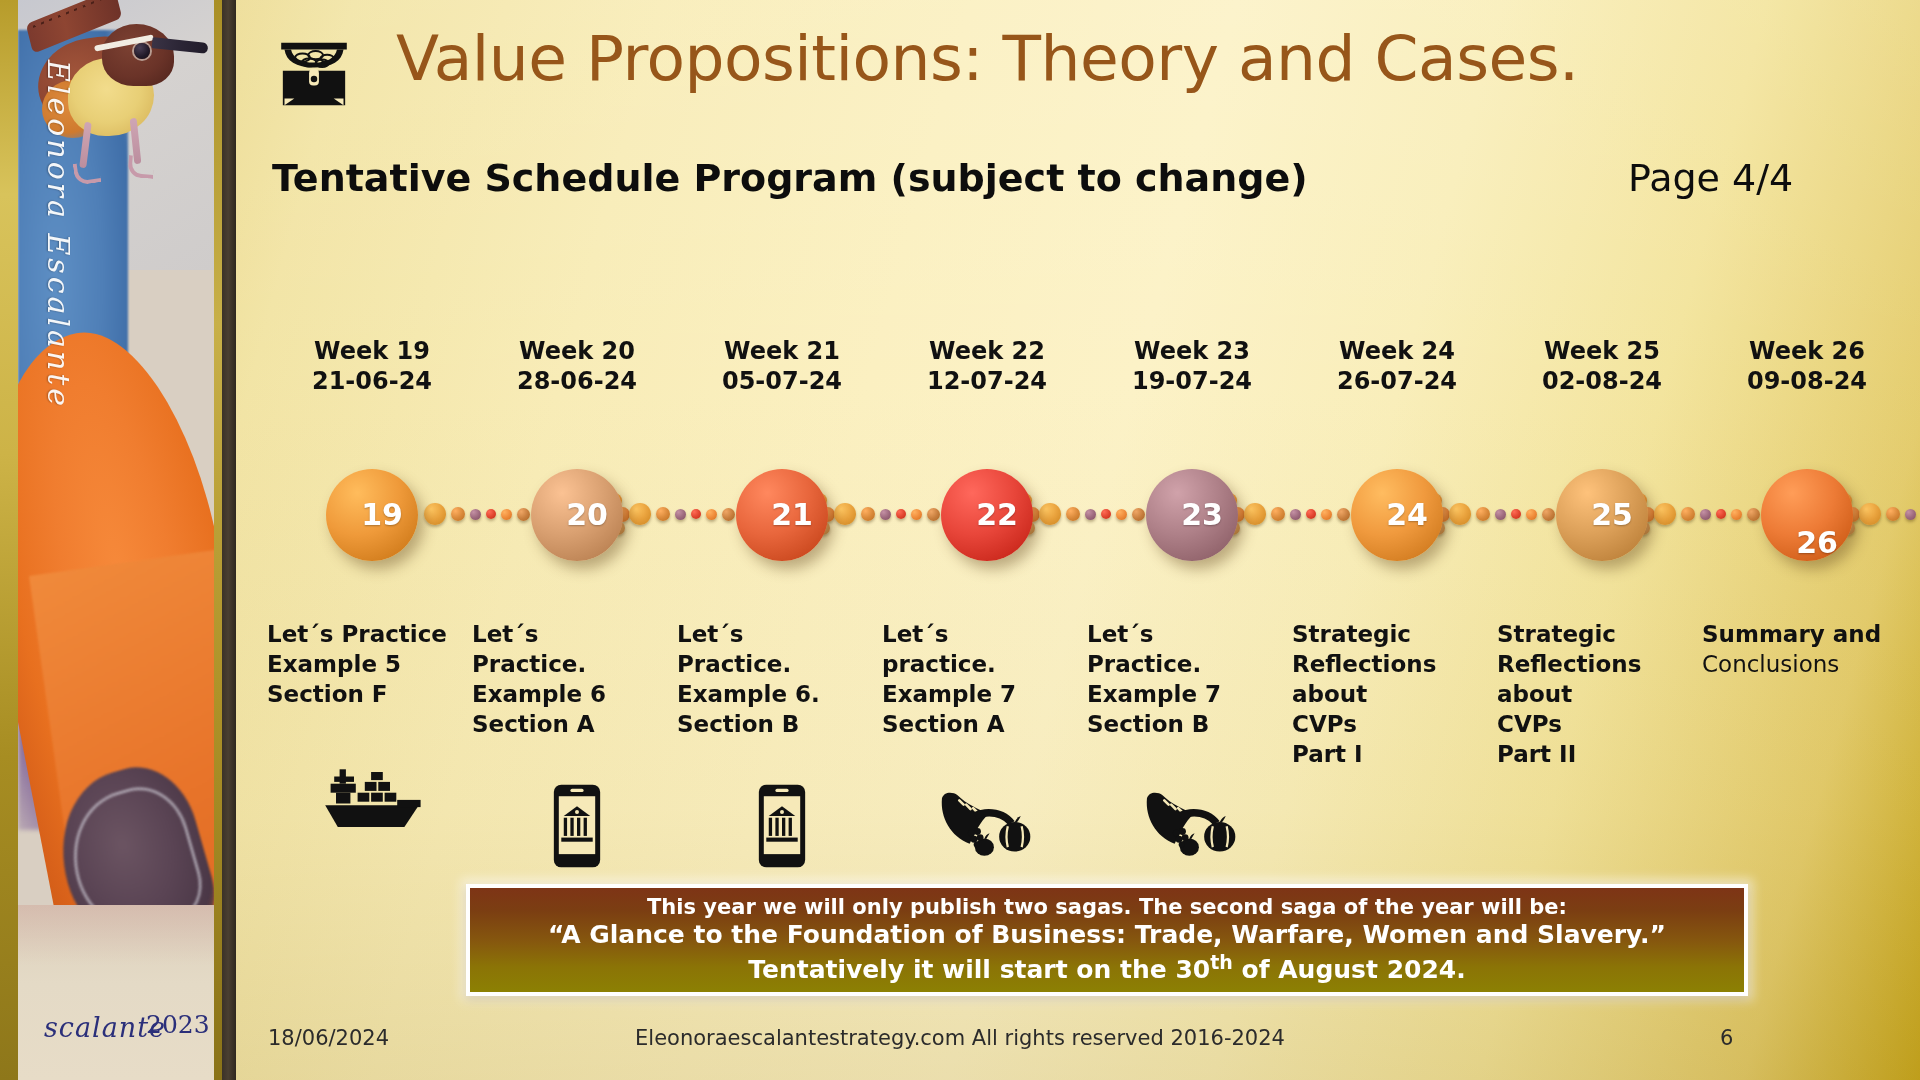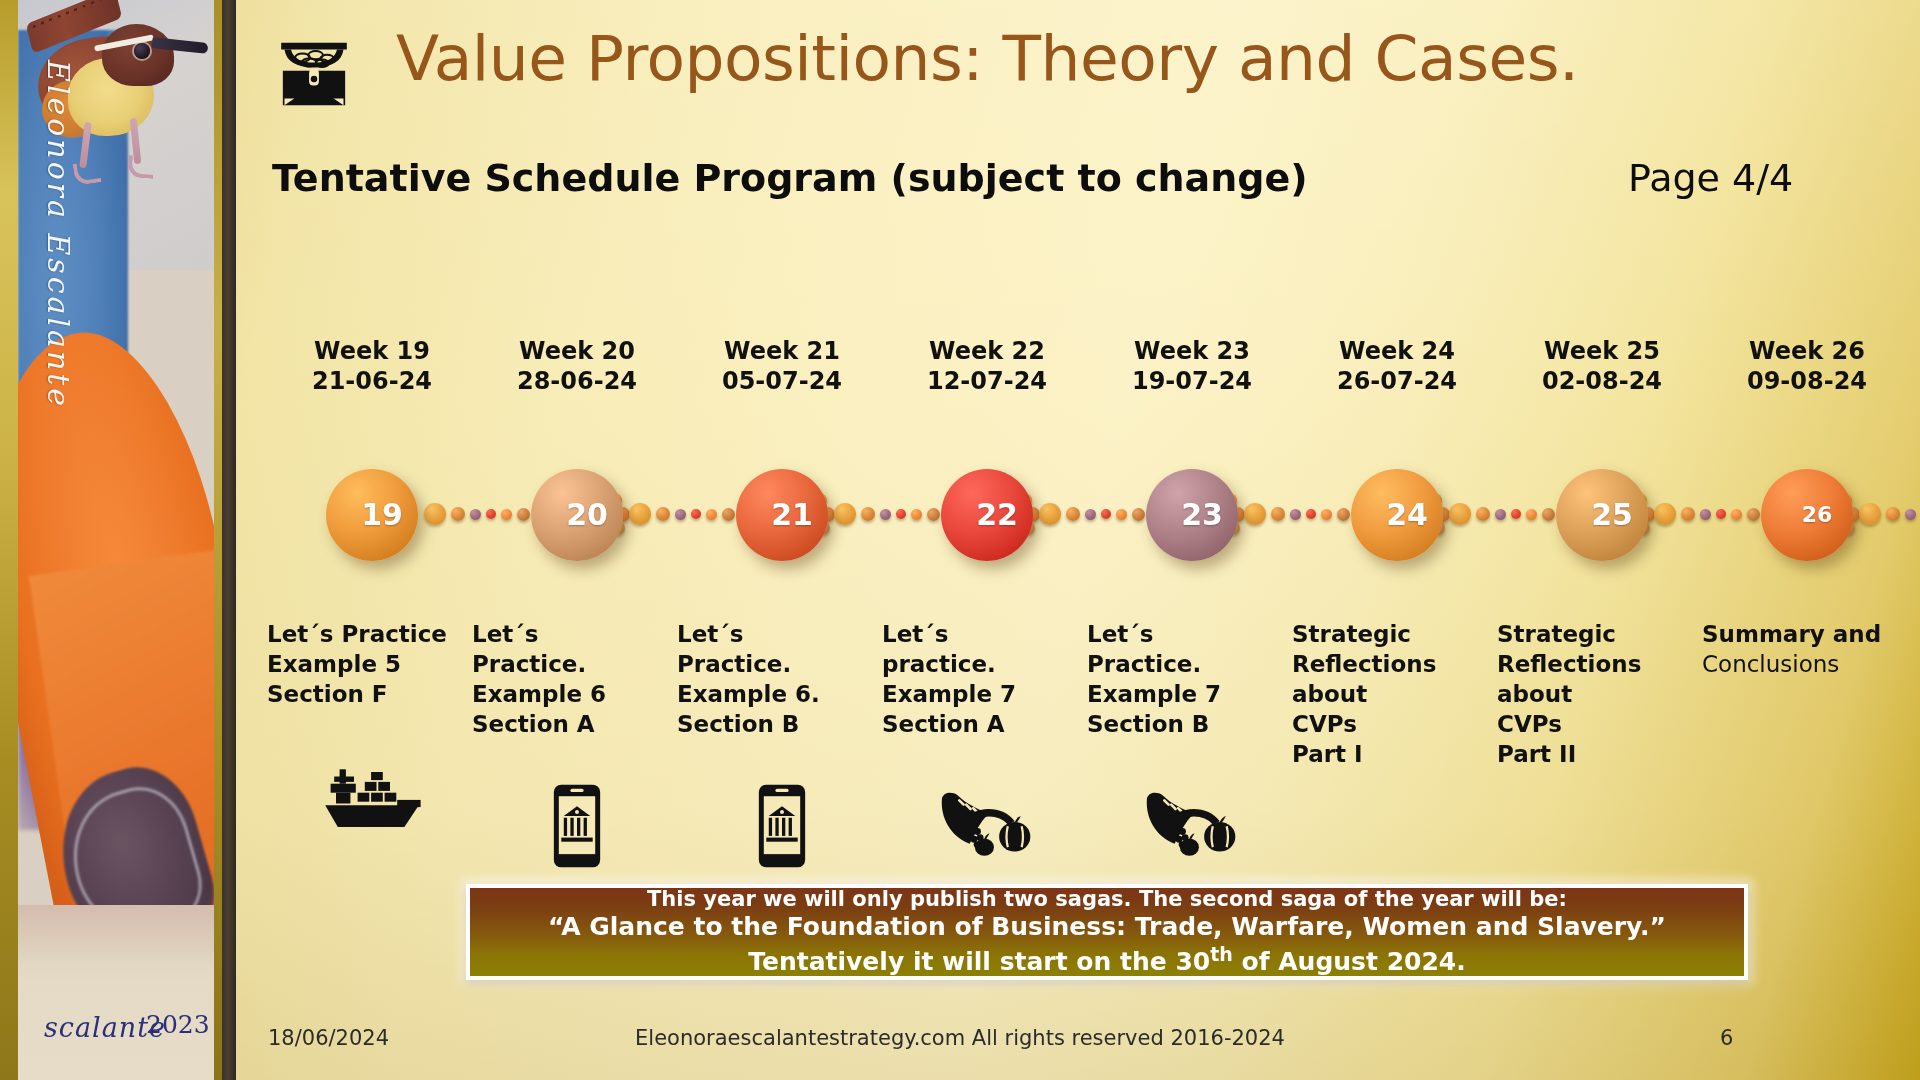--- a/index.html
+++ b/index.html
@@ -214,21 +214,21 @@
   .desc-line-strong { font-weight: 700; }
   .desc-line-light { font-weight: 400; }
 
   .col-icon {
     position:absolute; top:755px; width:200px;
     display:flex; align-items:flex-start; justify-content:center;
   }
 
   
   .banner {
-    position:absolute; left:466px; top:884px; width:1282px; height:96px;
+    position:absolute; left:466px; top:884px; width:1282px; height:112px;
     background: linear-gradient(180deg, #7e3416 0%, #7b3e12 22%, #86580e 52%, #8b7406 76%, #8c8003 100%);
     border: 4px solid #ffffff;
     box-shadow: 0 0 10px 5px rgba(255,255,255,0.55), 0 3px 8px rgba(90,60,20,0.35);
     display:flex; flex-direction:column; align-items:center; justify-content:center;
     padding: 4px 10px;
   }
   .banner-line {
     color:#ffffff; font-family:"DejaVu Sans", sans-serif;
     font-weight:700; white-space:nowrap; text-align:center;
     line-height:1.22;
@@ -615,21 +615,21 @@
         <div class="desc-line-strong">about</div>
         <div class="desc-line-strong">CVPs</div>
         <div class="desc-line-strong">Part II</div>
       </div>
       <div class="week-head" style="left: 1707px;"><span>Week 26</span><span class="wk-date">09-08-24</span></div>
       <div class="bead-trail" style="left: 1859px; top: 480px; width: 107px;">
         <div class="bead" style="width: 22px; height: 22px; left: 0px; top: 23px; background: radial-gradient(circle at 32% 28%, rgb(255, 199, 98) 0%, rgb(232, 161, 60) 52%, rgb(204, 133, 32) 100%);"></div>
         <div class="bead" style="width: 14px; height: 14px; left: 27px; top: 27px; background: radial-gradient(circle at 32% 28%, rgb(255, 175, 96) 0%, rgb(217, 137, 58) 52%, rgb(189, 109, 30) 100%);"></div>
         <div class="bead" style="width: 11px; height: 11px; left: 46px; top: 28.5px; background: radial-gradient(circle at 32% 28%, rgb(196, 144, 164) 0%, rgb(158, 106, 126) 52%, rgb(130, 78, 98) 100%);"></div>
       </div>
-      <div class="node" style="width: 92px; height: 92px; left: 1761px; top: 469px; font-size: 22px; background: radial-gradient(circle at 34% 26%, rgb(255, 157, 88) 0%, rgb(237, 123, 54) 46%, rgb(203, 89, 20) 88%, rgb(185, 71, 2) 100%);">
+      <div class="node" style="width: 92px; height: 92px; left: 1761px; top: 469px; font-size: 30px; background: radial-gradient(circle at 34% 26%, rgb(255, 157, 88) 0%, rgb(237, 123, 54) 46%, rgb(203, 89, 20) 88%, rgb(185, 71, 2) 100%); align-items: flex-end;">
         <span class="node-num">26</span>
       </div>
       <div class="desc" style="left: 1702px;">
         <div class="desc-line-strong">Summary and</div>
         <div class="desc-line-light">Conclusions</div>
       </div>
     </div>
 
   <div class="banner">
     <div class="banner-line bl1">This year we will only publish two sagas. The second saga of the year will be:</div>

